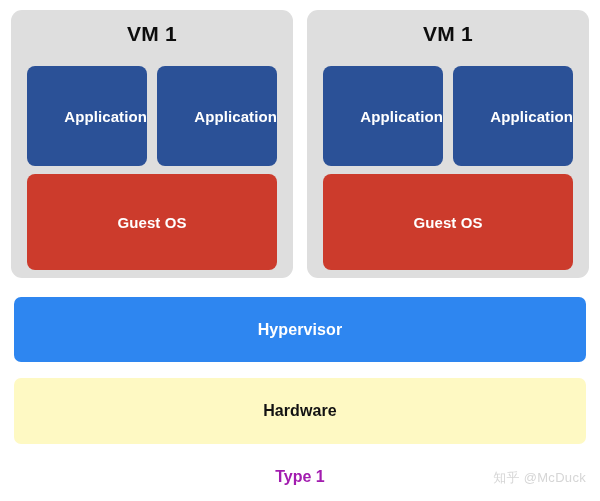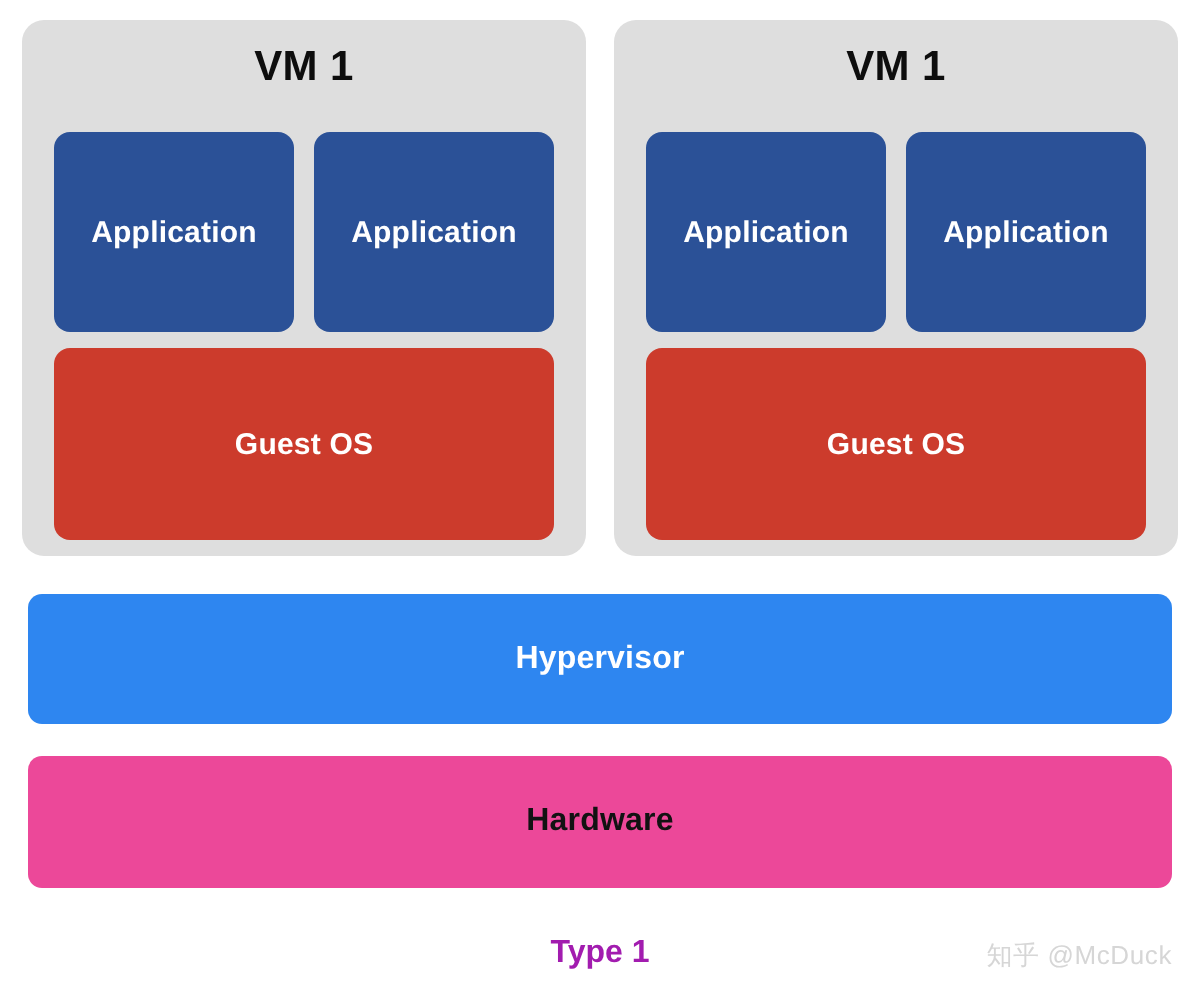--- a/index.html
+++ b/index.html
@@ -66,21 +66,21 @@
     justify-content: space-between;
   }
 
   .app-box {
     width: 120px;
     height: 100px;
     background: #2b5197;
     border-radius: 8px;
     display: flex;
     align-items: center;
-    justify-content: center;
+    justify-content: flex-end;
   }
 
   .app-label {
     color: #ffffff;
     font-size: 15px;
     font-weight: bold;
     letter-spacing: 0.1px;
   }
 
   .guest-os {
@@ -117,21 +117,21 @@
 
   .bar-hypervisor {
     top: 297px;
     height: 65px;
     background: #2e86f0;
   }
 
   .bar-hardware {
     top: 378px;
     height: 66px;
-    background: #ec4899;
+    background: #fef9c3;
   }
 
   .bar-label {
     font-size: 16px;
     font-weight: bold;
     letter-spacing: 0.1px;
   }
 
   .bar-hypervisor .bar-label { color: #ffffff; }
   .bar-hardware   .bar-label { color: #121212; }

